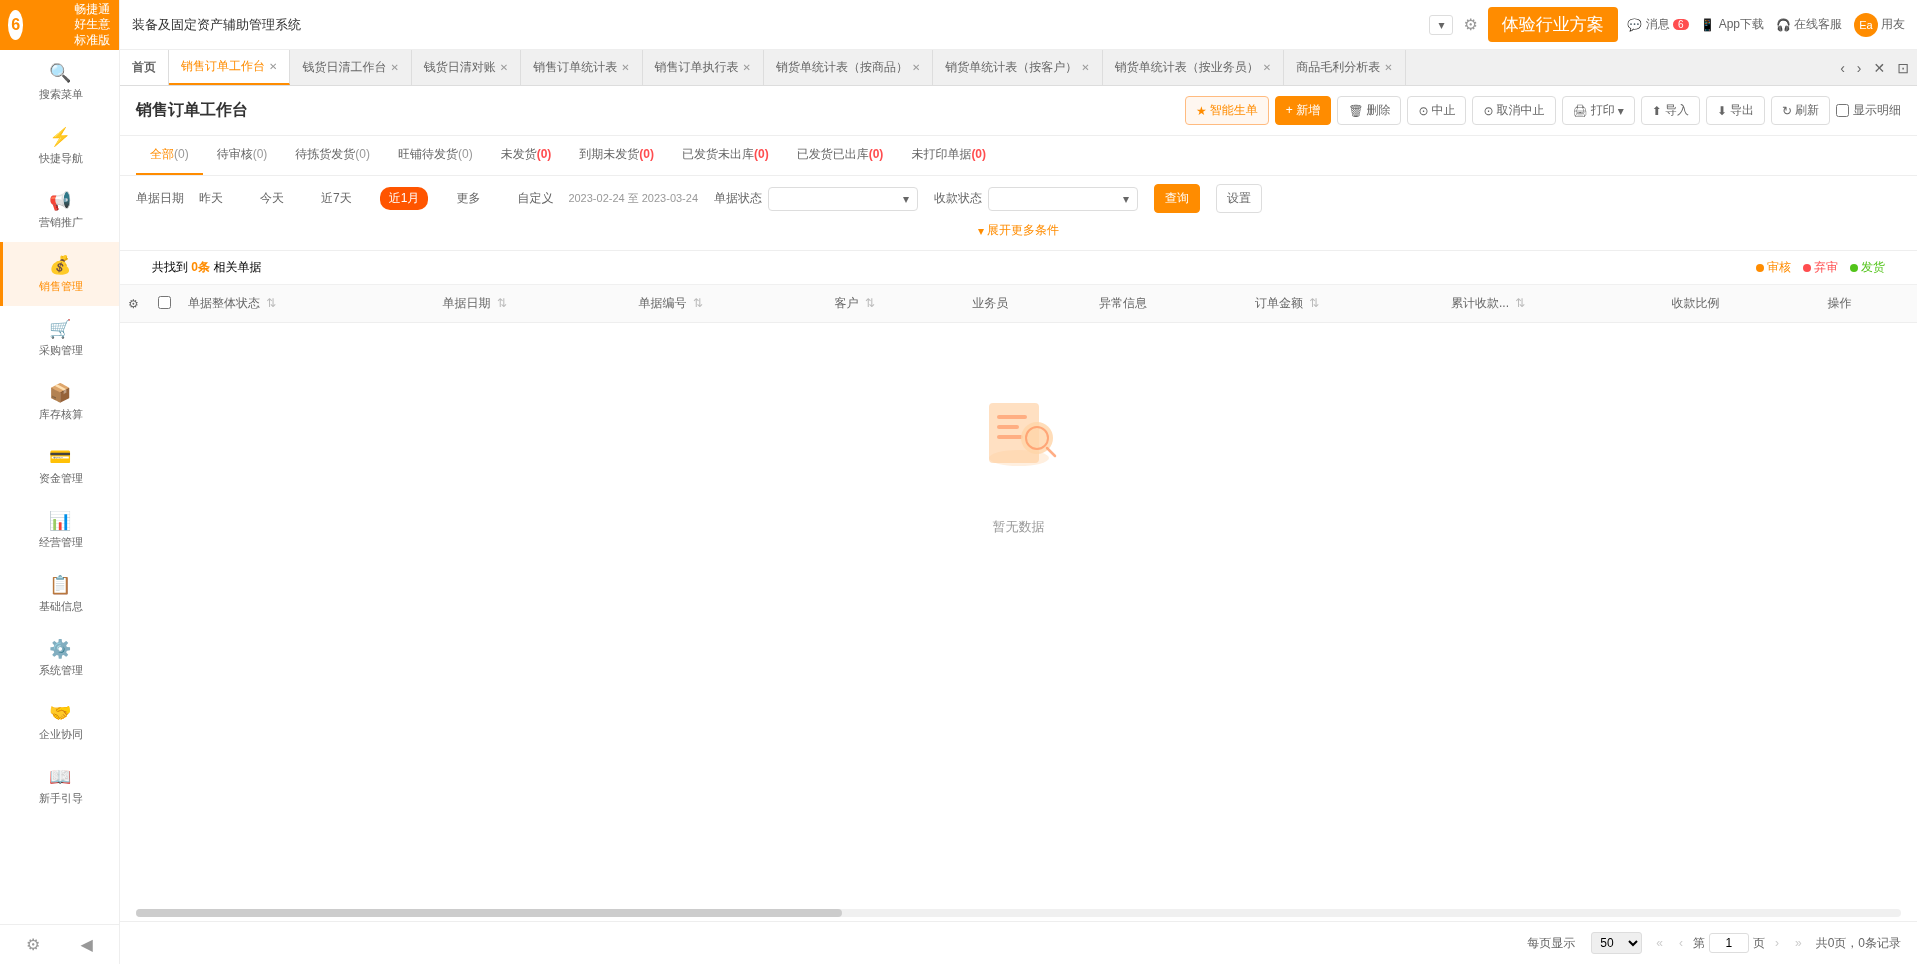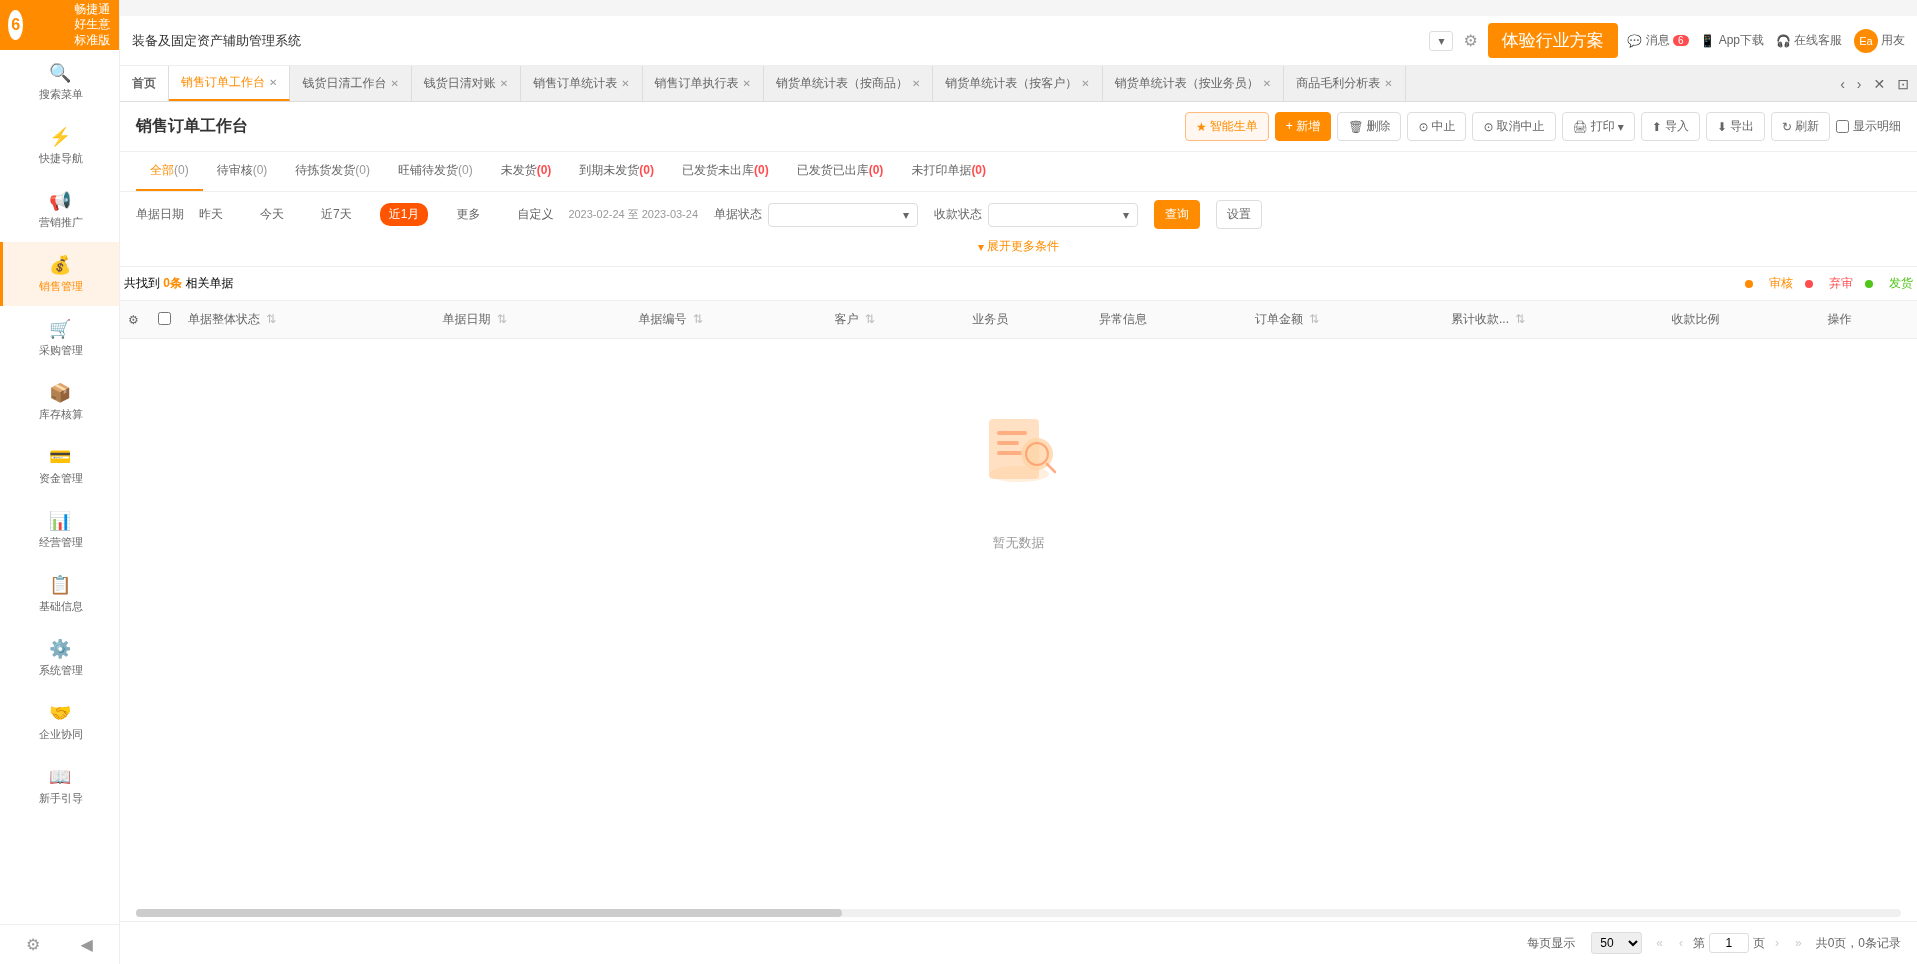--- a/index.html
+++ b/index.html
@@ -15,21 +15,21 @@
     .sidebar-item.active { background: #fff3e8; color: #ff8c00; border-left-color: #ff8c00; }
     .sidebar-item .s-icon { font-size: 18px; margin-bottom: 3px; }
     .sidebar-item .s-label { font-size: 11px; text-align: center; }
     .sidebar-bottom { padding: 10px 6px; display: flex; justify-content: space-around; border-top: 1px solid #eee; }
     .sidebar-bottom-btn { color: #999; cursor: pointer; font-size: 16px; }
 
     
     .main { flex: 1; display: flex; flex-direction: column; overflow: hidden; }
 
     
-    .topbar { height: 50px; background: #fff; border-bottom: 1px solid #eee; display: flex; align-items: center; padding: 0 12px; gap: 10px; flex-shrink: 0; margin-top: 16px; }
+    .topbar { height: 50px; background: #fff; border-bottom: 1px solid #eee; display: flex; align-items: center; padding: 0 12px; gap: 10px; flex-shrink: 0; }
     .topbar-title { flex: 1; font-size: 13px; color: #333; display: flex; align-items: center; gap: 6px; }
     .topbar-dropdown { border: 1px solid #ddd; border-radius: 3px; padding: 2px 8px; cursor: pointer; color: #666; display: flex; align-items: center; gap: 4px; }
     .topbar-gear { color: #999; cursor: pointer; font-size: 16px; }
     .topbar-industry-btn { background: #ff8c00; color: #fff; border: none; border-radius: 4px; padding: 6px 14px; cursor: pointer; font-size: 17px; }
     .topbar-actions { display: flex; align-items: center; gap: 12px; margin-left: auto; }
     .topbar-action-item { display: flex; align-items: center; gap: 3px; color: #666; cursor: pointer; font-size: 12px; }
     .topbar-action-item .badge { background: #ff4d4f; color: #fff; border-radius: 10px; padding: 0 4px; font-size: 10px; min-width: 16px; text-align: center; }
     .avatar { width: 24px; height: 24px; background: #ff8c00; border-radius: 50%; color: #fff; display: flex; align-items: center; justify-content: center; font-size: 11px; }
 
     
@@ -67,23 +67,23 @@
 
     
     .sub-tabs { background: #fff; padding: 0 16px; border-bottom: 1px solid #eee; display: flex; gap: 0; flex-shrink: 0; }
     .sub-tab { padding: 10px 14px; cursor: pointer; color: #666; border-bottom: 2px solid transparent; white-space: nowrap; font-size: 12px; }
     .sub-tab.active { color: #ff8c00; border-bottom-color: #ff8c00; }
     .sub-tab .count { color: #999; }
     .sub-tab .count.red { color: #ff4d4f; font-weight: bold; }
 
     
     .table-area { flex: 1; background: #fff; overflow: hidden; display: flex; flex-direction: column; margin: 0; }
-    .table-info-bar { padding: 8px 4px; display: flex; align-items: center; justify-content: space-between; border-bottom: 1px solid #f0f0f0; flex-shrink: 0; }
+    .table-info-bar { padding: 8px 32px; display: flex; align-items: center; justify-content: space-between; border-bottom: 1px solid #f0f0f0; flex-shrink: 0; }
     .table-quick-actions { display: flex; gap: 12px; }
-    .quick-action { display: flex; align-items: center; gap: 16px; cursor: pointer; font-size: 12px; }
+    .quick-action { display: flex; align-items: center; gap: 3px; cursor: pointer; font-size: 12px; }
     .quick-action.orange { color: #ff8c00; }
     .quick-action.red { color: #ff4d4f; }
     .quick-action.green { color: #52c41a; }
     .dot { width: 8px; height: 8px; border-radius: 50%; display: inline-block; }
     .dot.orange { background: #ff8c00; }
     .dot.red { background: #ff4d4f; }
     .dot.green { background: #52c41a; }
 
     
     .data-table { width: 100%; border-collapse: collapse; flex-shrink: 0; }

